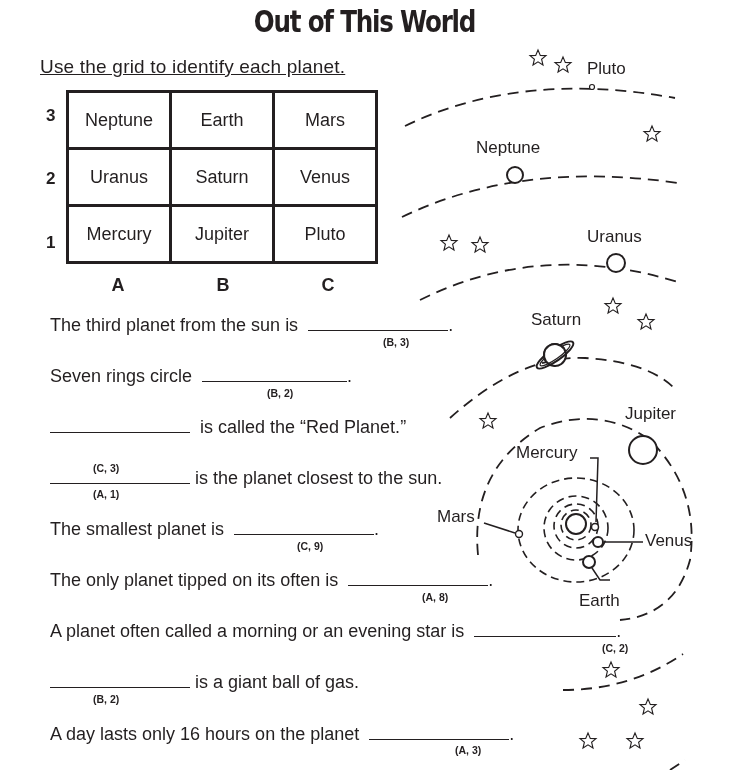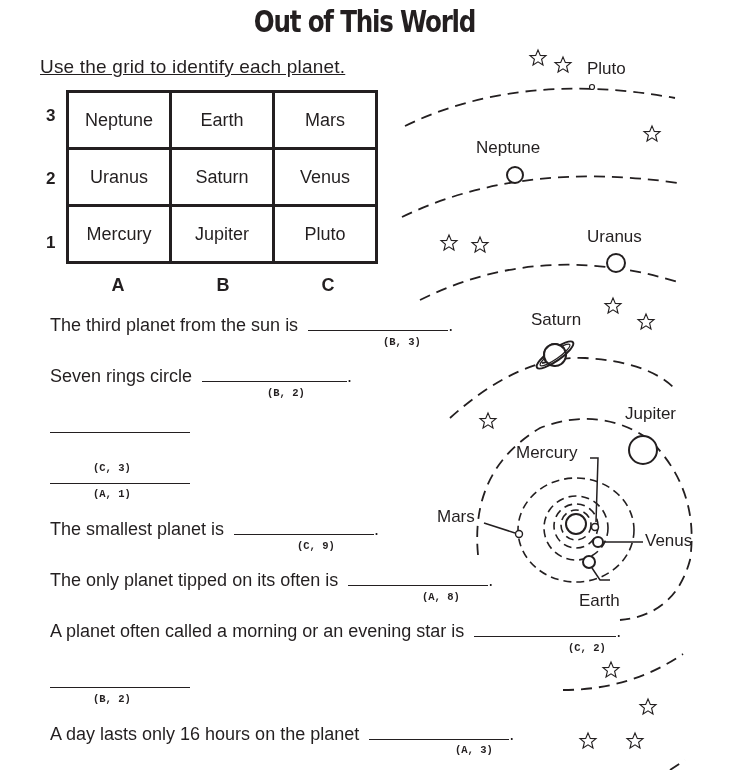--- a/index.html
+++ b/index.html
@@ -5,21 +5,21 @@
   html, body { margin:0; padding:0; background:#fff; }
   body { width:729px; height:770px; position:relative; overflow:hidden; font-family:"Liberation Sans", sans-serif; color:#231f20; }
   .title { position:absolute; left:0; width:729px; top:4px; text-align:center; font-family:"DejaVu Sans", sans-serif; font-weight:bold; font-size:30px; letter-spacing:-1.5px; transform:scaleX(0.82); transform-origin:center; }
   .instr { position:absolute; left:40px; top:56px; font-size:19px; letter-spacing:0.2px;text-decoration:underline; }
   .grid { position:absolute; left:66px; top:90px; border-collapse:collapse; }
   .grid td { border:3px solid #231f20; width:100px; height:54px; text-align:center; font-size:18px; padding:0; }
   .rowlab { position:absolute; left:46px; font-size:17px; font-weight:bold; }
   .collab { position:absolute; top:275px; font-size:18px; font-weight:bold; width:40px; text-align:center; }
   .q { position:absolute; left:38px; font-size:18px; white-space:nowrap;margin-left:12px; }
   .blank { display:inline-block; border-bottom:1.5px solid #231f20; height:14px; vertical-align:baseline; }
-  .coord { position:absolute; font-size:10.5px; font-weight:bold; white-space:nowrap;font-family:Liberation Mono, monospace; }
+  .coord { position:absolute; font-size:10.5px; font-weight:bold; white-space:nowrap; }
   svg.diagram { position:absolute; left:0; top:0; }
   .plabel { position:absolute; font-size:17px; white-space:nowrap; }
 </style>
 </head>
 <body>
 
 <div class="title">Out of This World</div>
 <div class="instr">Use the grid to identify each planet.</div>
 
 <div class="rowlab" style="top:106px">3</div>
@@ -55,48 +55,51 @@
 <div class="coord" style="left:383px;top:336px">(B, 3)</div>
 
 <div class="q" style="top:366px">
   <span>Seven rings circle</span>&nbsp;
   <span class="blank" style="width:145px"></span><span>.</span>
 </div>
 <div class="coord" style="left:267px;top:387px">(B, 2)</div>
 
 <div class="q" style="top:417px">
   <span class="blank" style="width:140px"></span>&nbsp;
+  <span>is called the “Red Planet.”</span>
 </div>
 <div class="coord" style="left:93px;top:462px">(C, 3)</div>
 
 <div class="q" style="top:468px">
   <span class="blank" style="width:140px"></span>
+  <span>is the planet closest to the sun.</span>
 </div>
 <div class="coord" style="left:93px;top:488px">(A, 1)</div>
 
 <div class="q" style="top:519px">
   <span>The smallest planet is</span>&nbsp;
   <span class="blank" style="width:140px"></span><span>.</span>
 </div>
 <div class="coord" style="left:297px;top:540px">(C, 9)</div>
 
 <div class="q" style="top:570px">
   <span>The only planet tipped on its often is</span>&nbsp;
   <span class="blank" style="width:140px"></span><span>.</span>
 </div>
 <div class="coord" style="left:422px;top:591px">(A, 8)</div>
 
 <div class="q" style="top:621px">
   <span>A planet often called a morning or an evening star is</span>&nbsp;
   <span class="blank" style="width:142px"></span><span>.</span>
 </div>
-<div class="coord" style="left:568px;top:642px">(C, 2)</div>
+<div class="coord" style="left:602px;top:642px">(C, 2)</div>
 
 <div class="q" style="top:672px">
   <span class="blank" style="width:140px"></span>
+  <span>is a giant ball of gas.</span>
 </div>
 <div class="coord" style="left:93px;top:693px">(B, 2)</div>
 
 <div class="q" style="top:724px">
   <span>A day lasts only 16 hours on the planet</span>&nbsp;
   <span class="blank" style="width:140px"></span><span>.</span>
 </div>
 <div class="coord" style="left:455px;top:744px">(A, 3)</div>
 
 <svg class="diagram" width="729" height="770">

